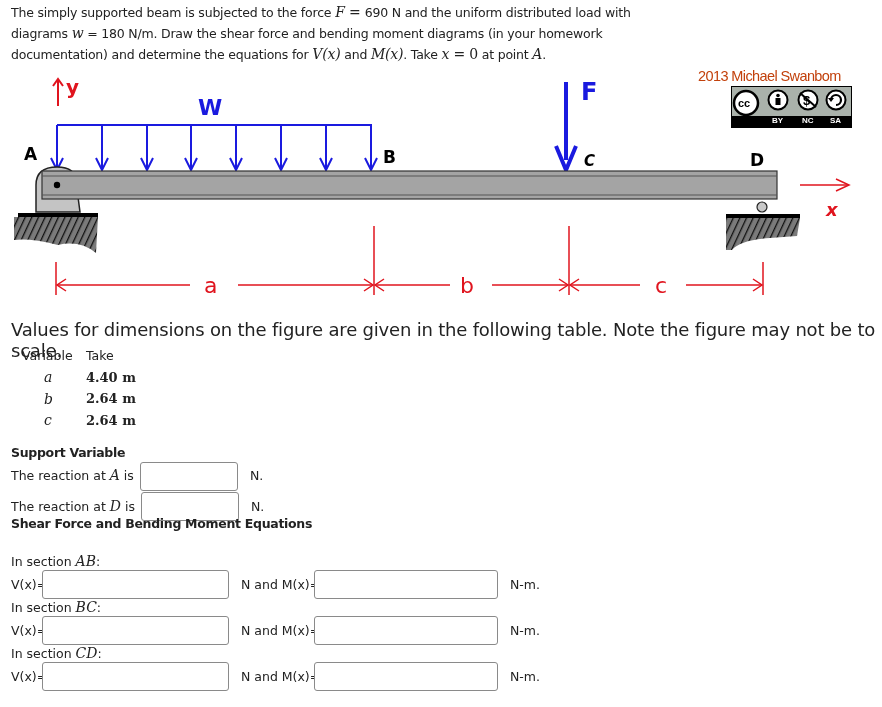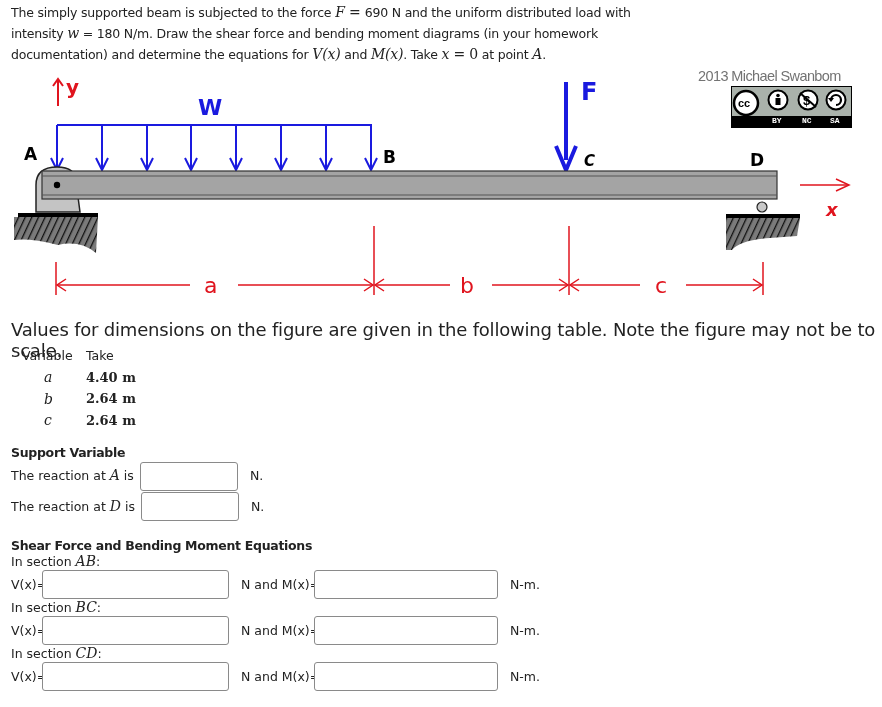--- a/index.html
+++ b/index.html
@@ -9,29 +9,29 @@
   }
   .intro {
     position: absolute; left: 11px; top: 2px; width: 650px;
     line-height: 20px; font-size: 12.5px; letter-spacing: -0.2px;
   }
   .math { font-family: "DejaVu Serif", serif; font-style: italic; font-size: 14px; }
   .math-up { font-family: "DejaVu Serif", serif; font-size: 14px; }
   .figure { position: absolute; left: 0; top: 60px; width: 882px; height: 245px; }
   .credit {
     position: absolute; left: 698px; top: 68px; font-family: "Liberation Sans", sans-serif;
-    font-size: 14.5px; letter-spacing: -0.6px; color: #737373;
+    font-size: 14.5px; letter-spacing: -0.6px; color: #c2410c;
   }
   .cc-badge {
     position: absolute; left: 731px; top: 86px; width: 121px; height: 42px;
     background: #aab2ab; border: 1px solid #000; box-sizing: border-box;
   }
   .cc-badge .strip {
     position: absolute; left: 0; right: 0; bottom: 0; height: 11px; background: #000;
-    color: #fff; font-family: Liberation Mono, monospace; font-weight: bold; font-size: 8px;
+    color: #fff; font-family: Liberation Sans, sans-serif; font-weight: bold; font-size: 8px;
   }
   .cc-badge .strip span { position: absolute; top: 0; }
   .dim-note { position: absolute; left: 11px; top: 319px; font-size: 18px; letter-spacing: -0.2px; }
   .vtable { position: absolute; left: 22px; top: 345px; border-collapse: collapse; font-size: 12.5px; }
   .vtable td, .vtable th { padding: 0; height: 21.5px; font-weight: normal; text-align: left; margin-left: 20px; }
   .vtable .vcol { width: 64px; }
   .vtable .var { padding-left: 22px; }
   .vtable .val { font-family: "DejaVu Serif", serif; font-size: 13px; font-weight: bold; }
   .sect-head { position: absolute; left: 11px; font-weight: bold; font-size: 12.5px; letter-spacing: -0.3px; }
   .row-label { position: absolute; left: 11px; font-size: 12.5px; }
@@ -40,21 +40,21 @@
     background: #fff; height: 29px; font-size: 13px; padding: 0 6px;
     font-family: "DejaVu Sans", sans-serif;
   }
   .unit { position: absolute; font-size: 12.5px; }
 </style>
 </head>
 <body>
 
 <div class="intro">
   <span>The simply supported beam is subjected to the force </span><span class="math">F</span><span class="math-up"> = </span><span>690 N</span><span> and the uniform distributed load with</span><br>
-  <span>intensity </span><span class="math">w</span><span> = 180 N/m. Draw the shear force and bending moment diagrams (in your homework</span><br>
+  <span>diagrams </span><span class="math">w</span><span> = 180 N/m. Draw the shear force and bending moment diagrams (in your homework</span><br>
   <span>documentation) and determine the equations for </span><span class="math">V(x)</span><span> and </span><span class="math">M(x)</span><span>. Take </span><span class="math">x</span><span class="math-up"> = 0</span><span> at point </span><span class="math">A</span><span>.</span>
 </div>
 
 <svg class="figure" width="882" height="245" viewBox="0 60 882 245" xmlns="http://www.w3.org/2000/svg">
   <defs>
     <pattern id="hatch" width="6" height="6" patternUnits="userSpaceOnUse" patternTransform="rotate(25)">
       <rect width="6" height="6" fill="#7a7a7a"></rect>
       <line x1="0" y1="0" x2="0" y2="6" stroke="#111" stroke-width="2.6"></line>
     </pattern>
   </defs>
@@ -198,21 +198,21 @@
 </div>
 <input class="inp" style="left: 140px; top: 462px; width: 98px;" type="text" value="">
 <div class="unit" style="left:250px; top:468px">N.</div>
 
 <div class="row-label" style="top:498px">
   <span>The reaction at </span><span class="math">D</span><span> is</span>
 </div>
 <input class="inp" style="left: 141px; top: 492px; width: 98px;" type="text" value="">
 <div class="unit" style="left:251px; top:499px">N.</div>
 
-<div class="sect-head" style="top:538px">Shear Force and Bending Moment Equations</div>
+<div class="sect-head" style="top:516px">Shear Force and Bending Moment Equations</div>
 
 <div class="row-label" style="top:553px">
   <span>In section </span><span class="math">AB</span><span>:</span>
 </div>
 <div class="row-label" style="top:577px">V(x)=</div>
 <input class="inp" style="left: 42px; top: 570px; width: 187px;" type="text" value="">
 <div class="unit" style="left:241px; top:577px">N and M(x)=</div>
 <input class="inp" style="left: 314px; top: 570px; width: 184px;" type="text" value="">
 <div class="unit" style="left:510px; top:577px">N-m.</div>
 

